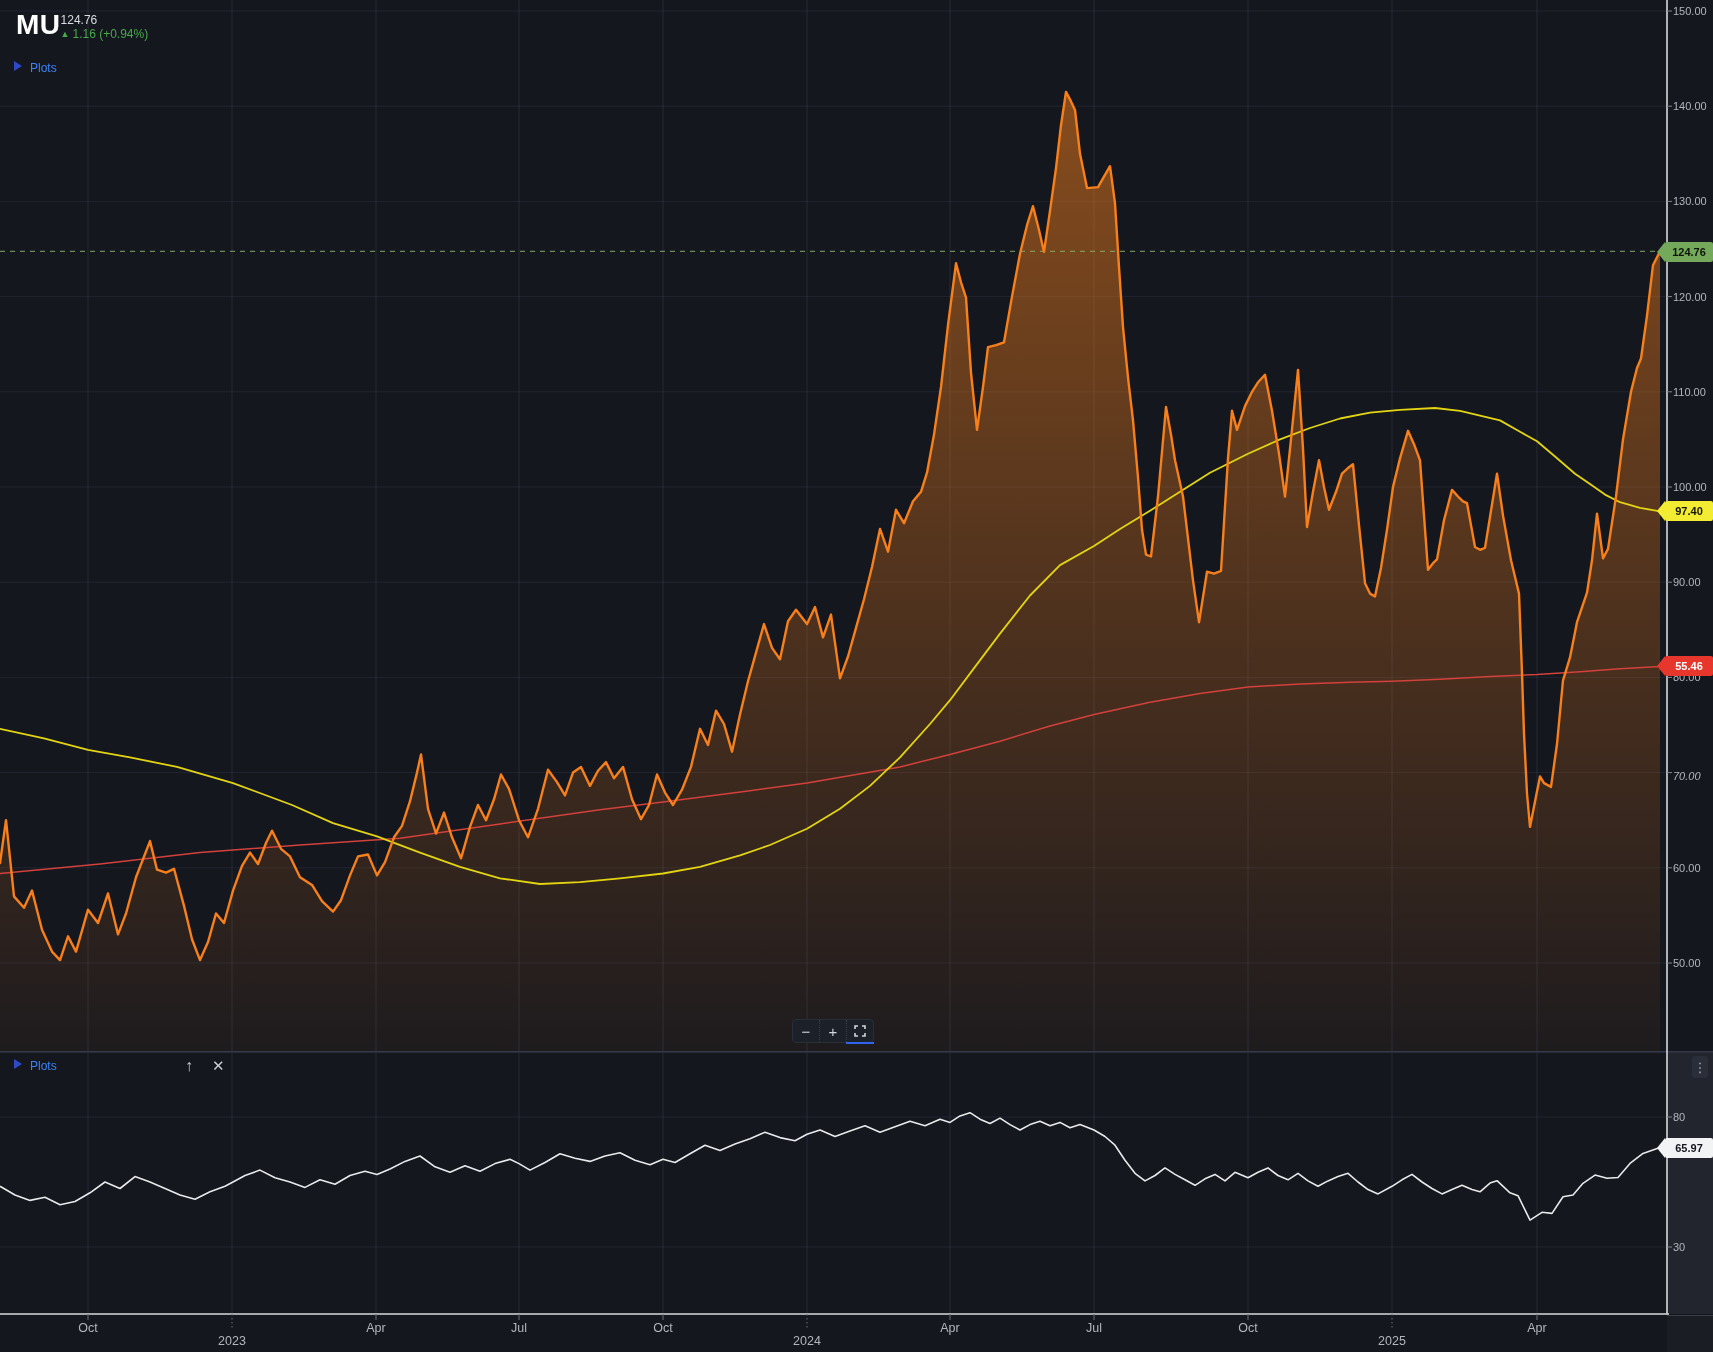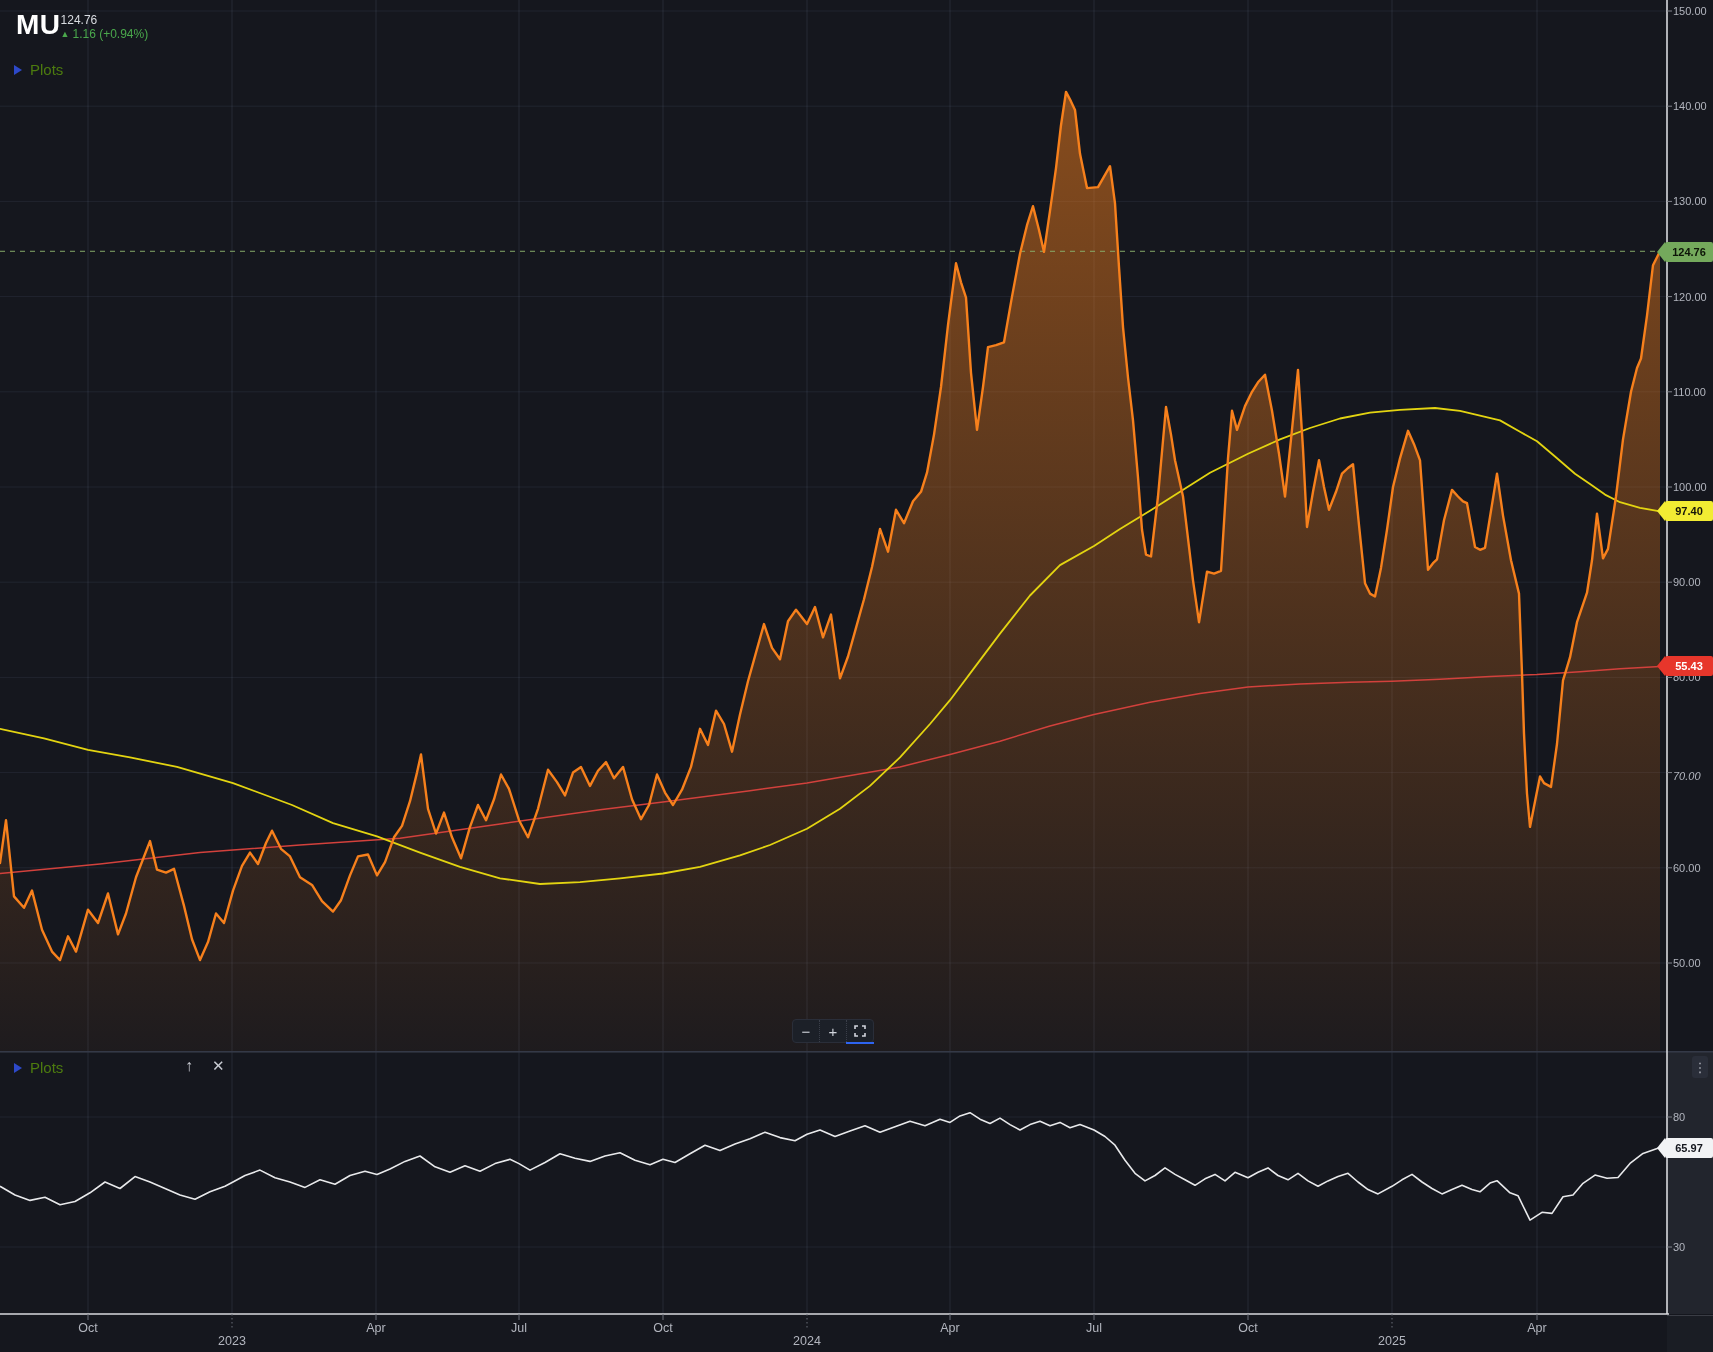--- a/index.html
+++ b/index.html
@@ -9,21 +9,21 @@
   .bgrect{position:absolute;}
   .sub-scale-bg{left:1667px;top:1052px;width:46px;height:262px;background:#22252d;}
   .corner-bg{left:1667px;top:1315px;width:46px;height:37px;background:#1a1d24;border-top:1px solid #3a3d45;}
   
   #ticker{position:absolute;left:16px;top:10px;display:flex;align-items:flex-start;}
   .sym{font-size:28px;font-weight:bold;color:#ffffff;line-height:30px;letter-spacing:.5px;}
   .quote{display:flex;flex-direction:column;margin-top:3px;}
   .price{font-size:12px;color:#d8dbe0;line-height:14px;}
   .chg{font-size:12px;color:#4aa84c;line-height:14px;display:flex;align-items:center;gap:3px;}
   .chg .arrow{font-size:9px;line-height:10px;}
-  .plots-row{position:absolute;display:flex;align-items:center;gap:8px;color:#4d7c0f;font-size:15px;}
+  .plots-row{position:absolute;display:flex;align-items:flex-start;gap:8px;color:#3b82f6;font-size:12px;}
   .tri{width:0;height:0;border-left:8px solid #2d49c9;border-top:5px solid transparent;border-bottom:5px solid transparent;}
   #plots-main{left:14px;top:61px;}
   #plots-sub{left:14px;top:1059px;}
   .picon{position:absolute;color:#c8cbd2;font-size:16px;line-height:16px;cursor:default;}
   #pane-up{left:185px;top:1058px;}
   #pane-close{left:212px;top:1058px;font-size:15px;}
   #more-btn{position:absolute;left:1692px;top:1056px;width:16px;height:22px;background:#2a2e39;border-radius:3px;
             color:#b2b5be;font-size:13px;display:flex;align-items:center;justify-content:center;}
   
   #ztoolbar{position:absolute;left:792px;top:1019px;height:22px;background:rgba(28,32,41,.96);
@@ -188,18 +188,18 @@
     </div>
   </div>
 
   <div class="tag" id="tag-last" style="top: 242px; background: rgb(116, 169, 92); color: rgb(12, 20, 7); --tagbg: #74a95c;">
       <span>124.76</span>
     </div>
   <div class="tag" id="tag-fast" style="top: 501px; background: rgb(242, 236, 51); color: rgb(21, 21, 10); --tagbg: #f2ec33;">
       <span>97.40</span>
     </div>
   <div class="tag" id="tag-slow" style="top: 656px; background: rgb(231, 54, 43); color: rgb(255, 255, 255); --tagbg: #e7362b;">
-      <span>55.43</span>
+      <span>55.46</span>
     </div>
   <div class="tag" id="tag-mom" style="top: 1138px; background: rgb(242, 243, 245); color: rgb(21, 23, 30); --tagbg: #f2f3f5;">
       <span>65.97</span>
     </div>
 </div>
 
 </body></html>

